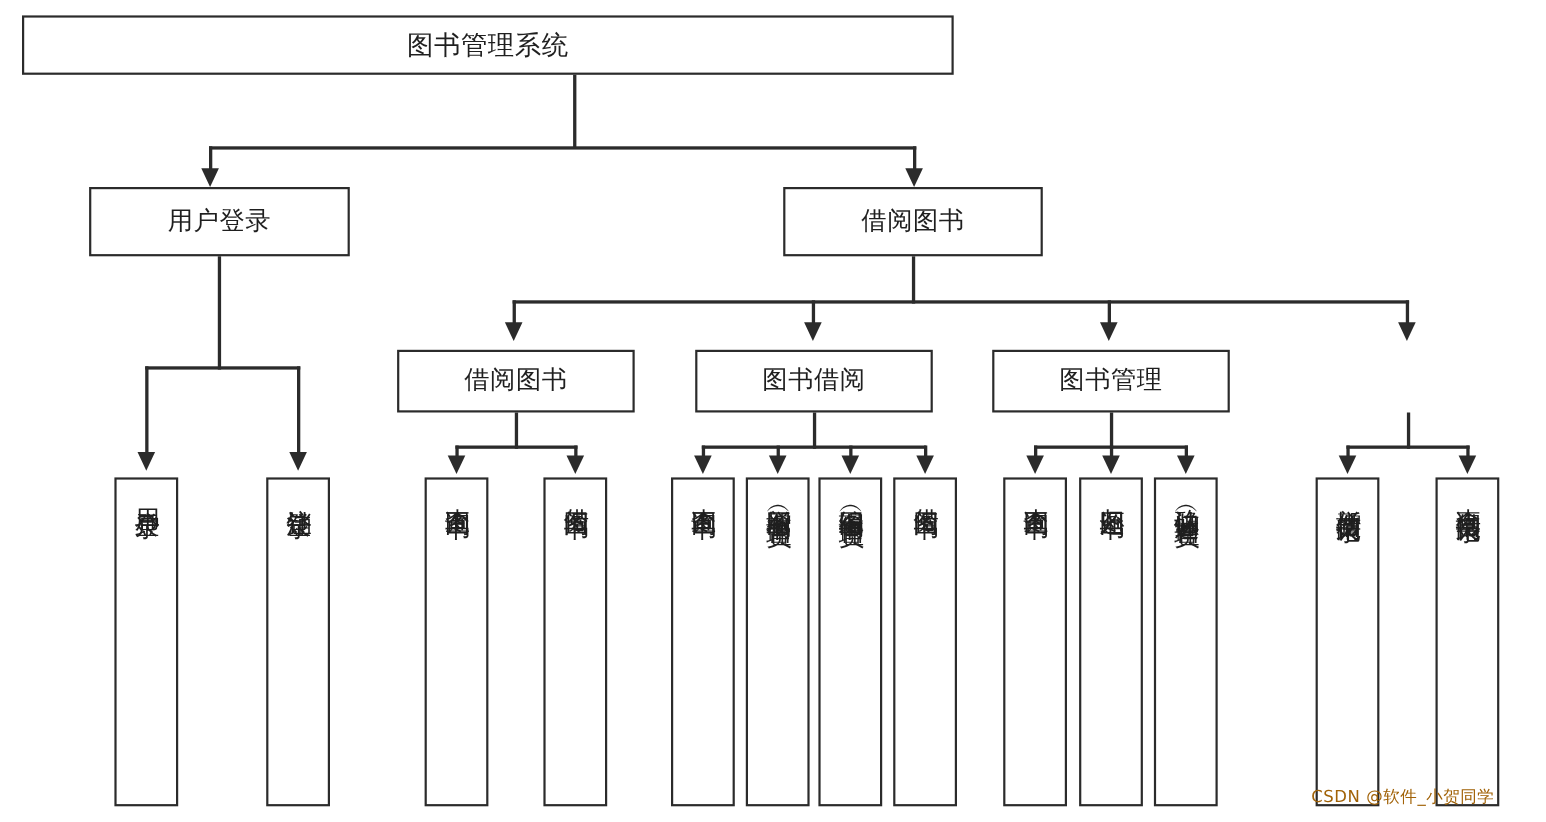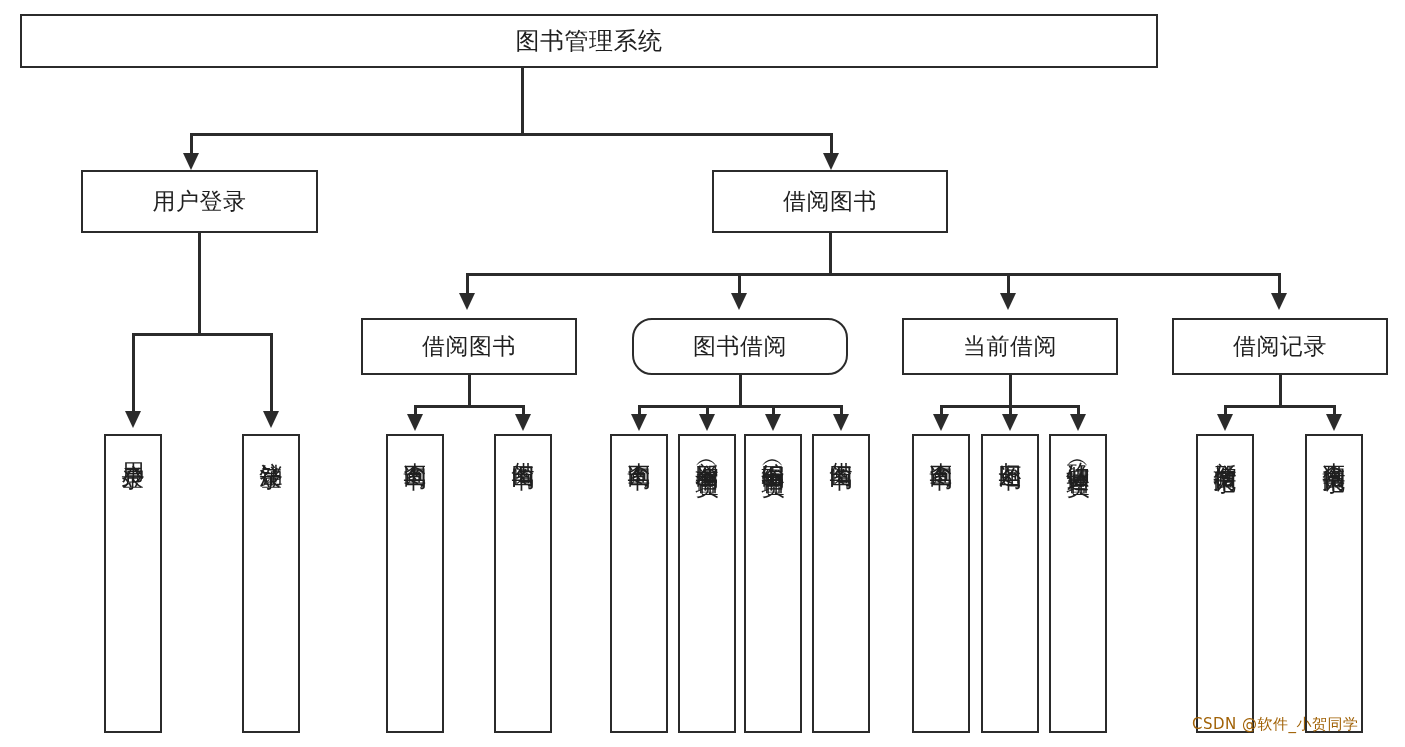--- a/index.html
+++ b/index.html
@@ -77,21 +77,21 @@
     white-space: nowrap;
     letter-spacing: 0.5px;
     pointer-events: none;
   }
 </style>
 </head>
 <body>
 
 <div id="canvas">
 
-  <div class="node horiz" id="root-node" style="left:20px; top:14px; width:1138px; height:54px;">
+  <div class="node horiz" id="root-node" style="left:20px; top:14px; width:847px; height:54px;">
     <span class="label">图书管理系统</span>
   </div>
 
   <div class="seg v" style="left:521px; top:68px; height:67px;"></div>
 
   <div class="seg h" style="left:190px; top:133px; width:643px;"></div>
 
   <div class="seg v" style="left:190px; top:133px; height:24px;"></div>
   <div class="arrow" style="left:183px; top:153px;"></div>
 
@@ -120,28 +120,25 @@
   <div class="seg v" style="left:738px; top:273px; height:24px;"></div>
   <div class="arrow" style="left:731px; top:293px;"></div>
   <div class="seg v" style="left:1007px; top:273px; height:24px;"></div>
   <div class="arrow" style="left:1000px; top:293px;"></div>
   <div class="seg v" style="left:1278px; top:273px; height:24px;"></div>
   <div class="arrow" style="left:1271px; top:293px;"></div>
 
   <div class="node horiz" style="left:361px; top:318px; width:216px; height:57px;">
     <span class="label">借阅图书</span>
   </div>
-  <div class="node horiz" style="left:632px; top:318px; width:216px; height:57px;border-radius:20px;">
+  <div class="node horiz" style="left:632px; top:318px; width:216px; height:57px;">
     <span class="label">图书借阅</span>
   </div>
   <div class="node horiz" style="left:902px; top:318px; width:216px; height:57px;">
-    <span class="label">当前借阅</span>
-  </div>
-  <div class="node horiz" style="left:1172px; top:318px; width:216px; height:57px;">
-    <span class="label">借阅记录</span>
+    <span class="label">图书管理</span>
   </div>
 
   <div class="seg v" style="left:468px; top:375px; height:33px;"></div>
   <div class="seg h" style="left:414px; top:405px; width:111px;"></div>
   <div class="seg v" style="left:414px; top:405px; height:12px;"></div>
   <div class="arrow" style="left:407px; top:414px;"></div>
   <div class="seg v" style="left:522px; top:405px; height:12px;"></div>
   <div class="arrow" style="left:515px; top:414px;"></div>
 
   <div class="seg v" style="left:739px; top:375px; height:33px;"></div>

